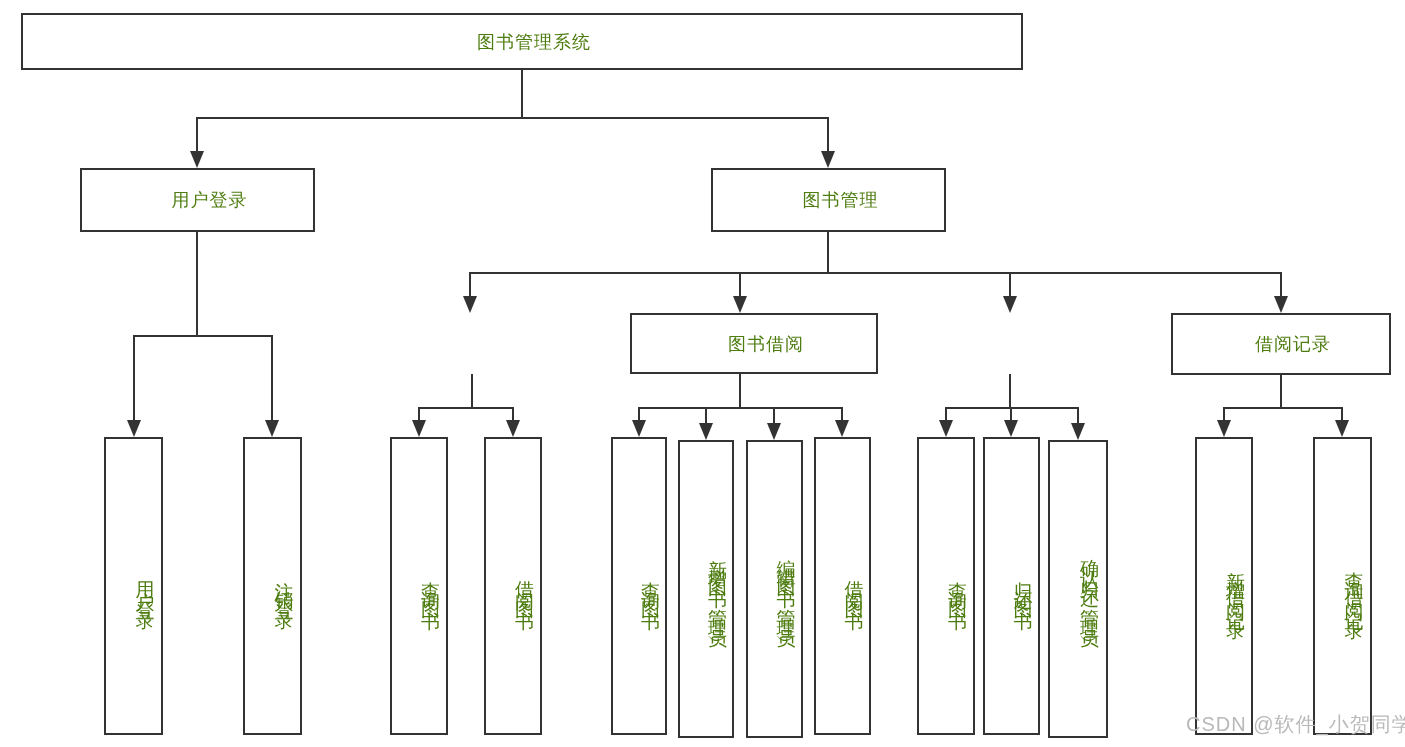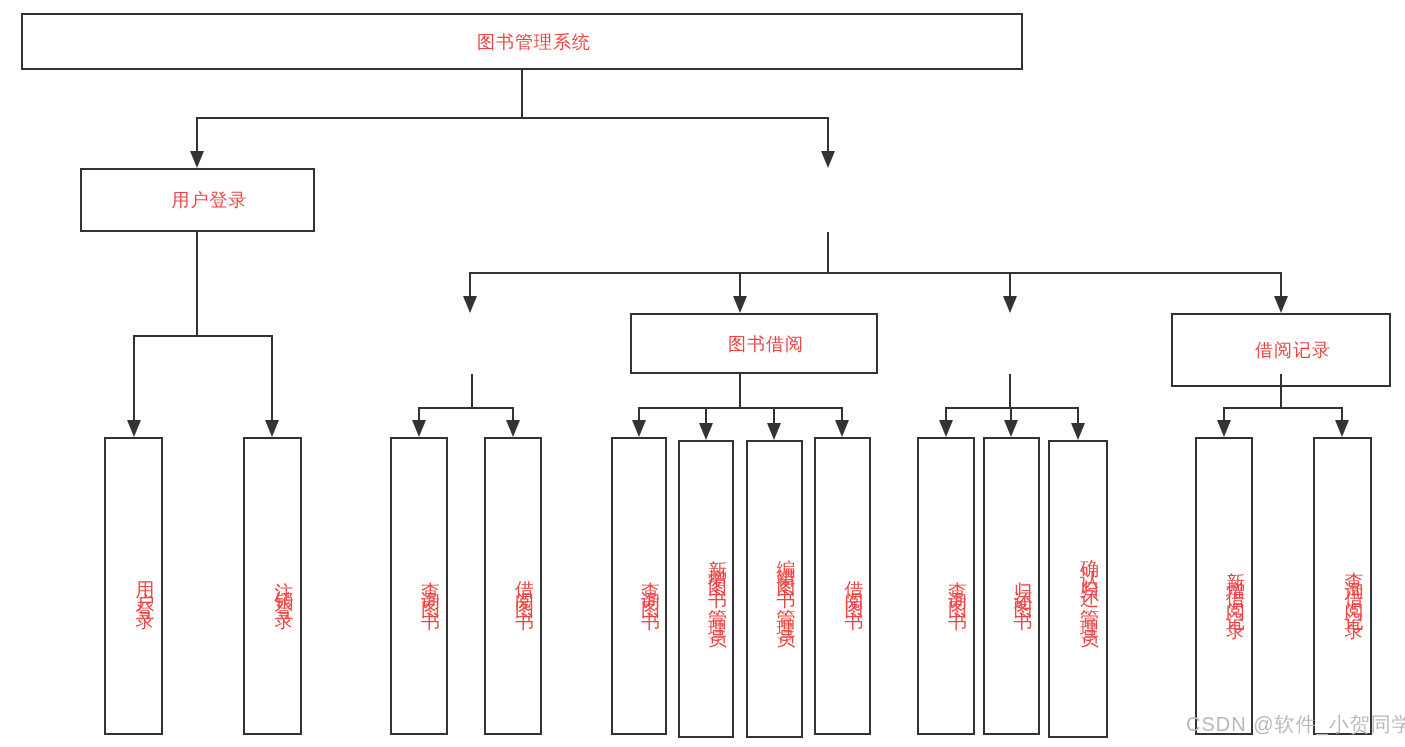--- a/index.html
+++ b/index.html
@@ -4,21 +4,21 @@
 <style>
   html,body{margin:0;padding:0;background:#ffffff;}
   .stage{
     position:relative;width:1405px;height:747px;background:#ffffff;
     font-family:"Liberation Sans","DejaVu Sans",sans-serif;
     color:#1c1c1c;overflow:hidden;
   }
   .box{
     position:absolute;box-sizing:border-box;border:2px solid #333333;background:#ffffff;
     display:flex;align-items:center;justify-content:center;
-    font-size:18px;letter-spacing:1px;color:#ef4444;padding-left:24px;
+    font-size:18px;letter-spacing:1px;color:#4d7c0f;padding-left:24px;
   }
   .vbox{
     writing-mode:vertical-rl;text-orientation:mixed;
     font-size:19px;letter-spacing:10px;line-height:1;
   }
   .vbox span{display:block;}
   .vline{position:absolute;width:2px;background:#333333;}
   .hline{position:absolute;height:2px;background:#333333;}
   .arrow{
     position:absolute;width:0;height:0;
@@ -42,20 +42,23 @@
   <div class="vline" style="left:521px;top:70px;height:48px"></div>
   <div class="hline" style="left:196px;top:117px;width:633px"></div>
   <div class="vline" style="left:196px;top:118px;height:36px"></div>
   <div class="vline" style="left:827px;top:118px;height:36px"></div>
   <div class="arrow" style="left:190px;top:151px"></div>
   <div class="arrow" style="left:821px;top:151px"></div>
 
   <div class="box" style="left:80px;top:168px;width:235px;height:64px">
     <span>用户登录</span>
   </div>
+  <div class="box" style="left:711px;top:168px;width:235px;height:64px">
+    <span>图书管理</span>
+  </div>
 
   <div class="vline" style="left:196px;top:232px;height:105px"></div>
   <div class="hline" style="left:133px;top:335px;width:140px"></div>
   <div class="vline" style="left:133px;top:336px;height:88px"></div>
   <div class="vline" style="left:271px;top:336px;height:88px"></div>
   <div class="arrow" style="left:127px;top:420px"></div>
   <div class="arrow" style="left:265px;top:420px"></div>
 
   <div class="vline" style="left:827px;top:232px;height:42px"></div>
   <div class="hline" style="left:469px;top:272px;width:813px"></div>
@@ -64,21 +67,21 @@
   <div class="vline" style="left:1009px;top:273px;height:26px"></div>
   <div class="vline" style="left:1280px;top:273px;height:26px"></div>
   <div class="arrow" style="left:463px;top:296px"></div>
   <div class="arrow" style="left:733px;top:296px"></div>
   <div class="arrow" style="left:1003px;top:296px"></div>
   <div class="arrow" style="left:1274px;top:296px"></div>
 
   <div class="box" style="left:630px;top:313px;width:248px;height:61px">
     <span>图书借阅</span>
   </div>
-  <div class="box" style="left:1171px;top:313px;width:220px;height:74px">
+  <div class="box" style="left:1171px;top:313px;width:220px;height:62px">
     <span>借阅记录</span>
   </div>
 
   <div class="vline" style="left:471px;top:374px;height:35px"></div>
   <div class="hline" style="left:418px;top:407px;width:96px"></div>
   <div class="vline" style="left:418px;top:408px;height:15px"></div>
   <div class="vline" style="left:512px;top:408px;height:15px"></div>
   <div class="arrow" style="left:412px;top:420px"></div>
   <div class="arrow" style="left:506px;top:420px"></div>
 

